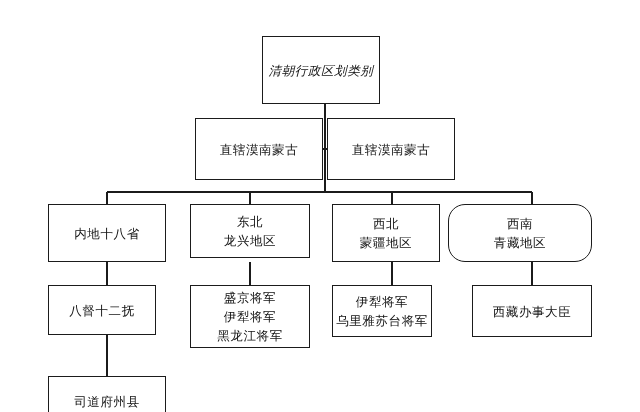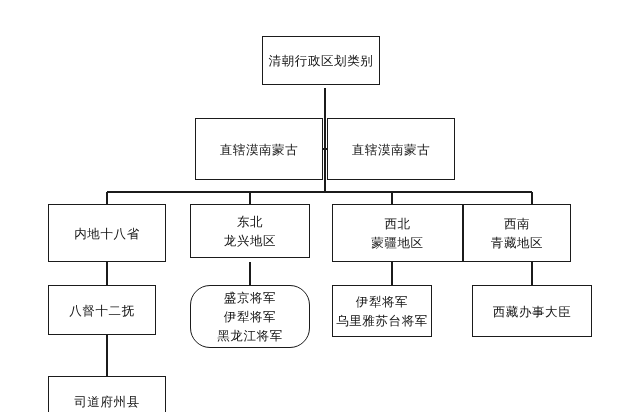--- a/index.html
+++ b/index.html
@@ -37,35 +37,35 @@
     line-height: 19px;
     letter-spacing: 0.6px;
     white-space: nowrap;
     z-index: 2;
   }
   .node .line {
     display: block;
   }
 
   
-  .n-root   { left: 262px; top: 36px;  width: 118px; height: 49px; }
+  .n-root   { left: 262px; top: 36px;  width: 118px; height: 68px; font-style: italic; }
 
   
   .n-r2a    { left: 195px; top: 118px; width: 128px; height: 62px; }
   .n-r2b    { left: 327px; top: 118px; width: 128px; height: 62px; }
 
   
   .n-r3a    { left: 48px;  top: 204px; width: 118px; height: 58px; }
   .n-r3b    { left: 190px; top: 204px; width: 120px; height: 54px; }
-  .n-r3c    { left: 332px; top: 204px; width: 131px; height: 58px; }
-  .n-r3d    { left: 463px; top: 204px; width: 108px; height: 58px; }
+  .n-r3c    { left: 332px; top: 204px; width: 108px; height: 58px; }
+  .n-r3d    { left: 448px; top: 204px; width: 144px; height: 58px; border-radius: 17px; }
 
   
   .n-r4a    { left: 48px;  top: 285px; width: 108px; height: 50px; }
-  .n-r4b    { left: 190px; top: 285px; width: 120px; height: 63px; border-radius: 20px; }
+  .n-r4b    { left: 190px; top: 285px; width: 120px; height: 63px; }
   .n-r4c    { left: 332px; top: 285px; width: 100px; height: 52px; }
   .n-r4d    { left: 472px; top: 285px; width: 120px; height: 52px; }
 
   
   .n-r5a    { left: 48px;  top: 376px; width: 118px; height: 50px; }
 </style>
 </head>
 <body>
 
 <svg id="chart-canvas" viewBox="0 0 640 412" xmlns="http://www.w3.org/2000/svg">

